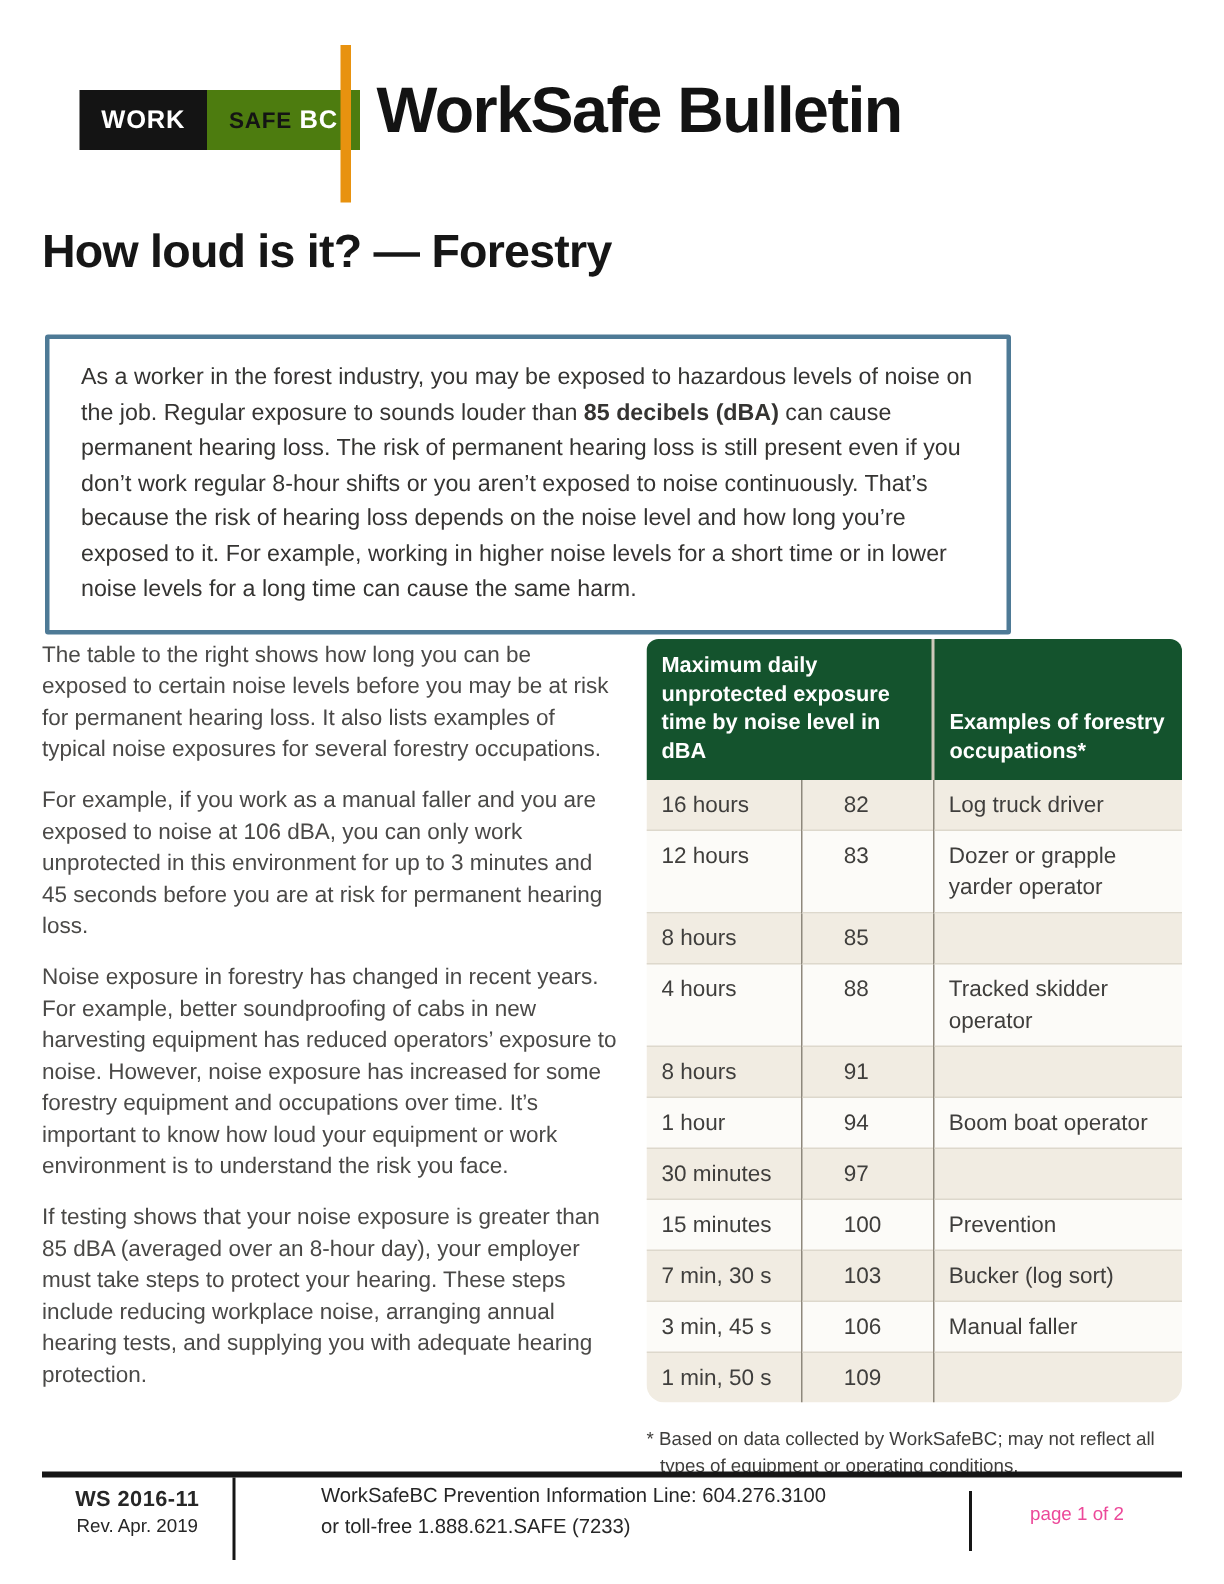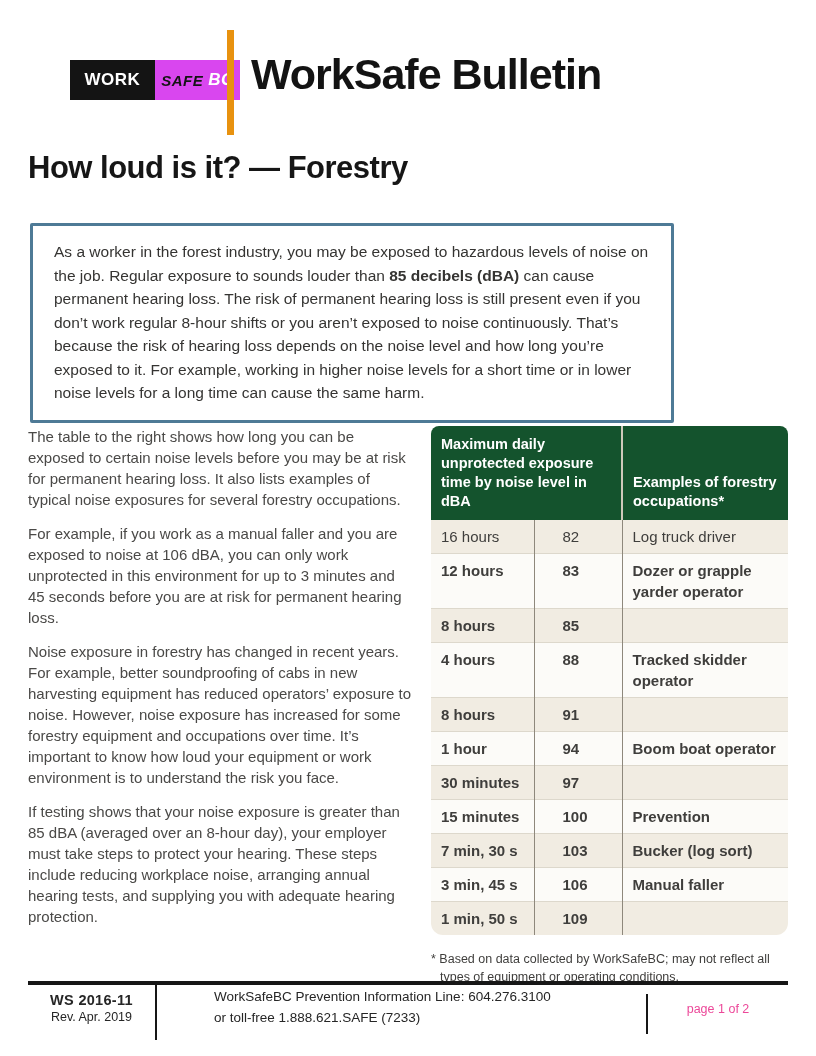--- a/index.html
+++ b/index.html
@@ -10,34 +10,34 @@
     position: relative;
     width: 816px;
     height: 1056px;
     background: #ffffff;
     overflow: hidden;
   }
 
   
   .logo {
     position: absolute;
-    left: 44px; top: 60px;
+    left: 27px; top: 60px;
     display: flex;
     height: 40px;
     padding-left: 26px;
   }
   .logo-box {
     display: flex; align-items: center; justify-content: center;
     height: 40px;
     font-weight: bold;
     font-size: 17px;
     letter-spacing: 0.5px;
   }
   .logo-work { width: 85px; background: #141414; color: #ffffff; }
-  .logo-safe-bc { width: 85px; background: #d946ef; gap: 5px; font-style: italic; }
+  .logo-safe-bc { width: 102px; background: #4d7c0f; gap: 5px; }
   .logo-safe { color: #141414; font-size: 15px; font-weight: bold; }
   .logo-bc   { color: #ffffff; font-size: 17px; font-weight: bold; }
 
   .brand-bar {
     position: absolute;
     left: 227px; top: 30px;
     width: 7px; height: 105px;
     background: #e8920f;
   }
   .bulletin-title {
@@ -114,21 +114,21 @@
   }
   thead th.th-occ { border-left: 2px solid #cfc9bb; }
   tbody td {
     font-size: 15px;
     line-height: 21px;
     color: #3f3e3c;
     padding: 6px 10px;
     vertical-align: top;
   }
   tbody td + td { border-left: 1px solid #8e887c; }
-  tbody tr + tr td { border-top: 1px solid #ddd8cc; font-weight: bold; }
+  tbody tr + tr td { border-top: 1px solid #ddd8cc; }
   tr.beige td { background: #f1ece2; }
   tr.white td { background: #fcfbf8; }
   td.level { text-align: left; padding-left: 28px; }
 
   .footnote {
     margin-top: 15px;
     font-size: 12.5px;
     line-height: 1.45;
     color: #3f3e3c;
     padding-left: 9px;

